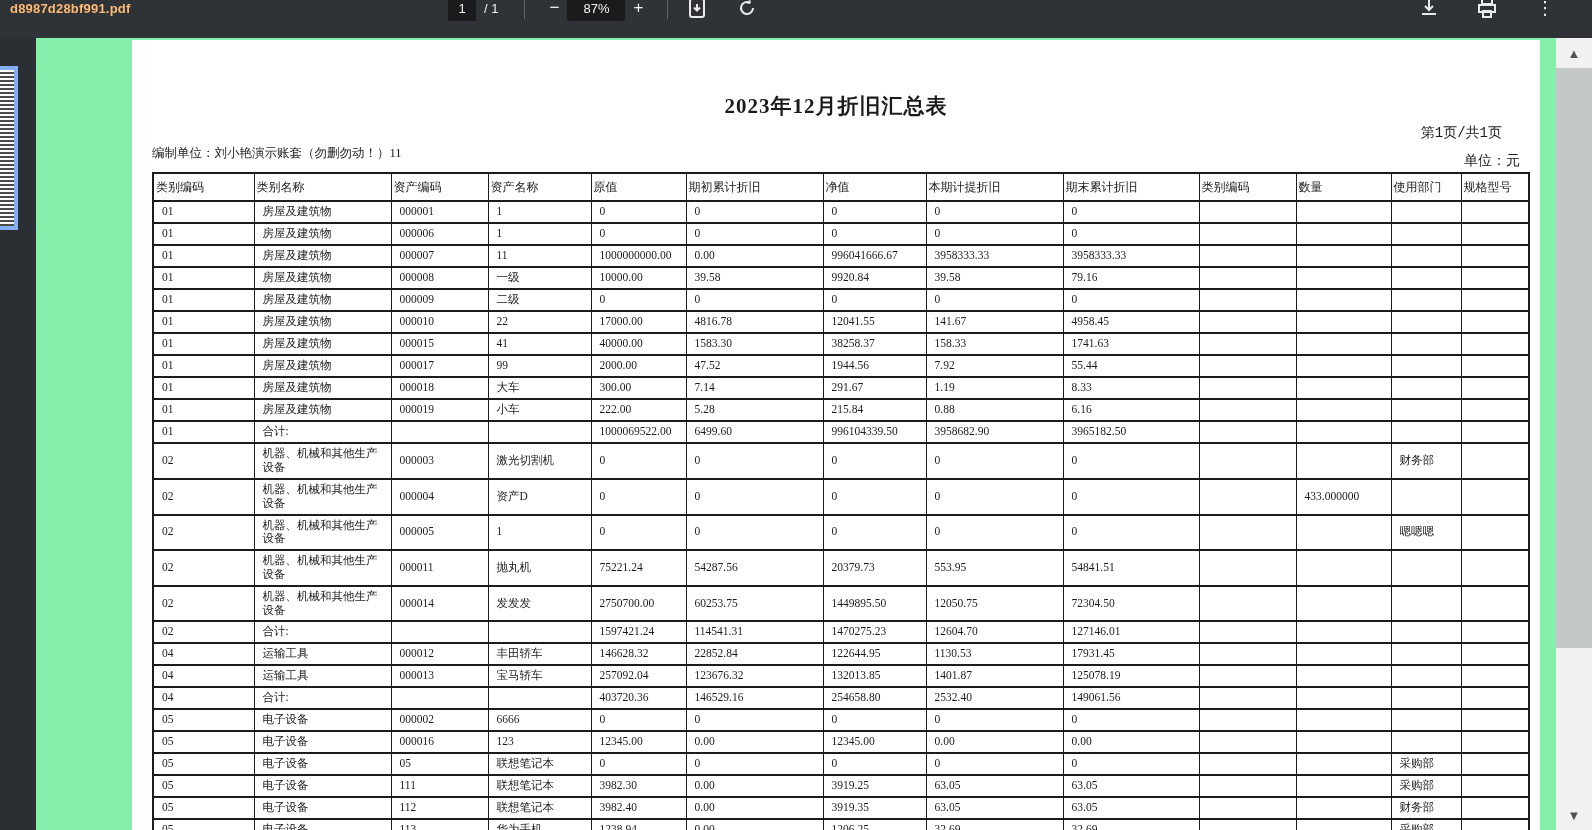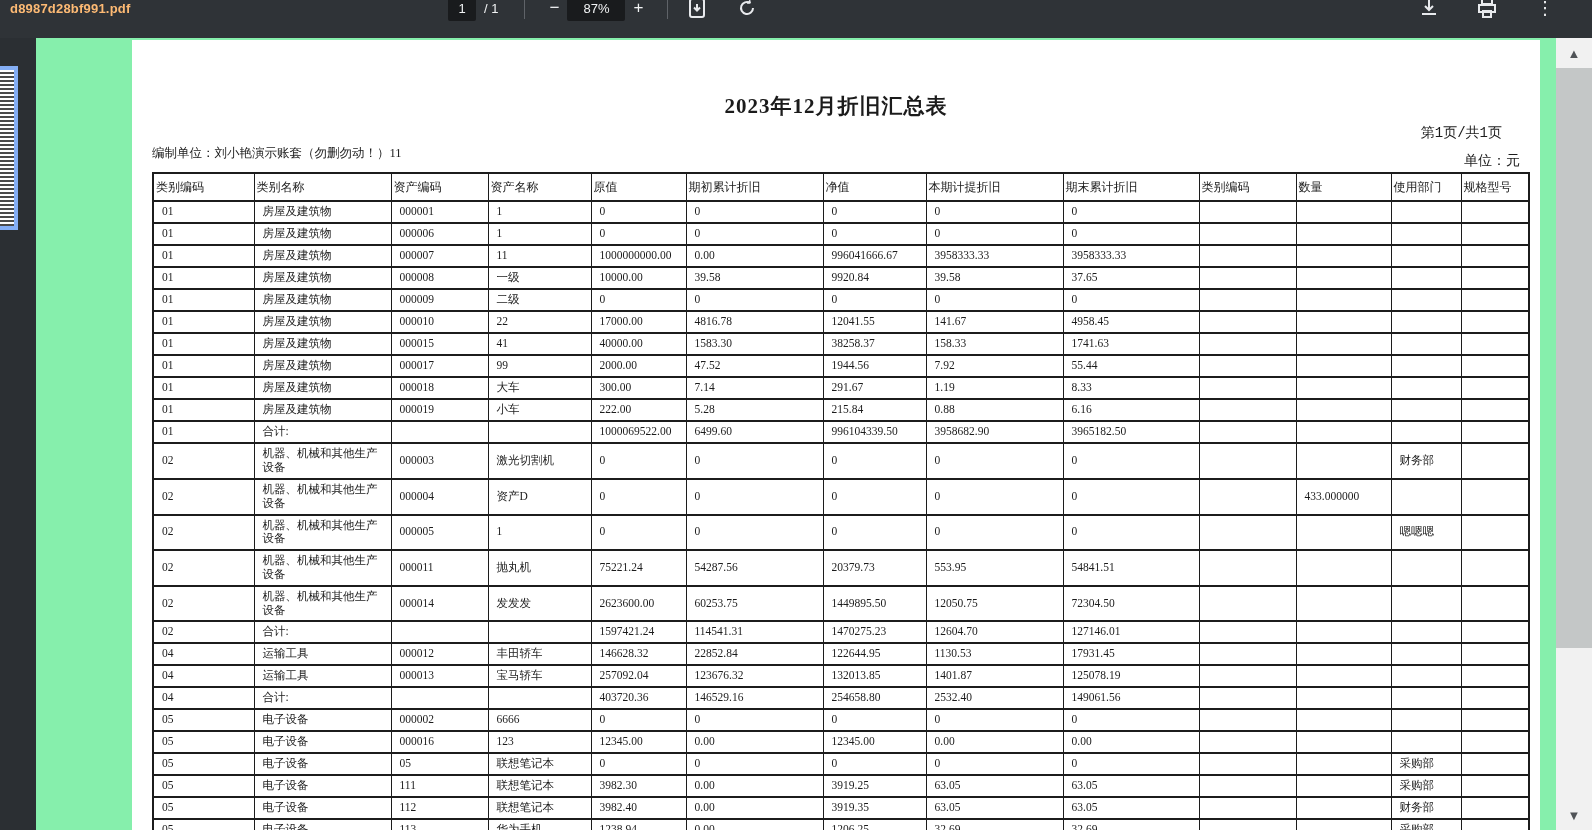--- a/index.html
+++ b/index.html
@@ -213,21 +213,21 @@
           </tr>
           <tr>
             <td>01</td>
             <td>房屋及建筑物</td>
             <td>000008</td>
             <td>一级</td>
             <td>10000.00</td>
             <td>39.58</td>
             <td>9920.84</td>
             <td>39.58</td>
-            <td>37.65</td>
+            <td>79.16</td>
             <td></td>
             <td></td>
             <td></td>
             <td></td>
           </tr>
           <tr>
             <td>01</td>
             <td>房屋及建筑物</td>
             <td>000009</td>
             <td>二级</td>
@@ -389,21 +389,21 @@
             <td></td>
             <td></td>
             <td></td>
             <td></td>
           </tr>
           <tr>
             <td>02</td>
             <td>机器、机械和其他生产设备</td>
             <td>000014</td>
             <td>发发发</td>
-            <td>2623600.00</td>
+            <td>2750700.00</td>
             <td>60253.75</td>
             <td>1449895.50</td>
             <td>12050.75</td>
             <td>72304.50</td>
             <td></td>
             <td></td>
             <td></td>
             <td></td>
           </tr>
           <tr>

